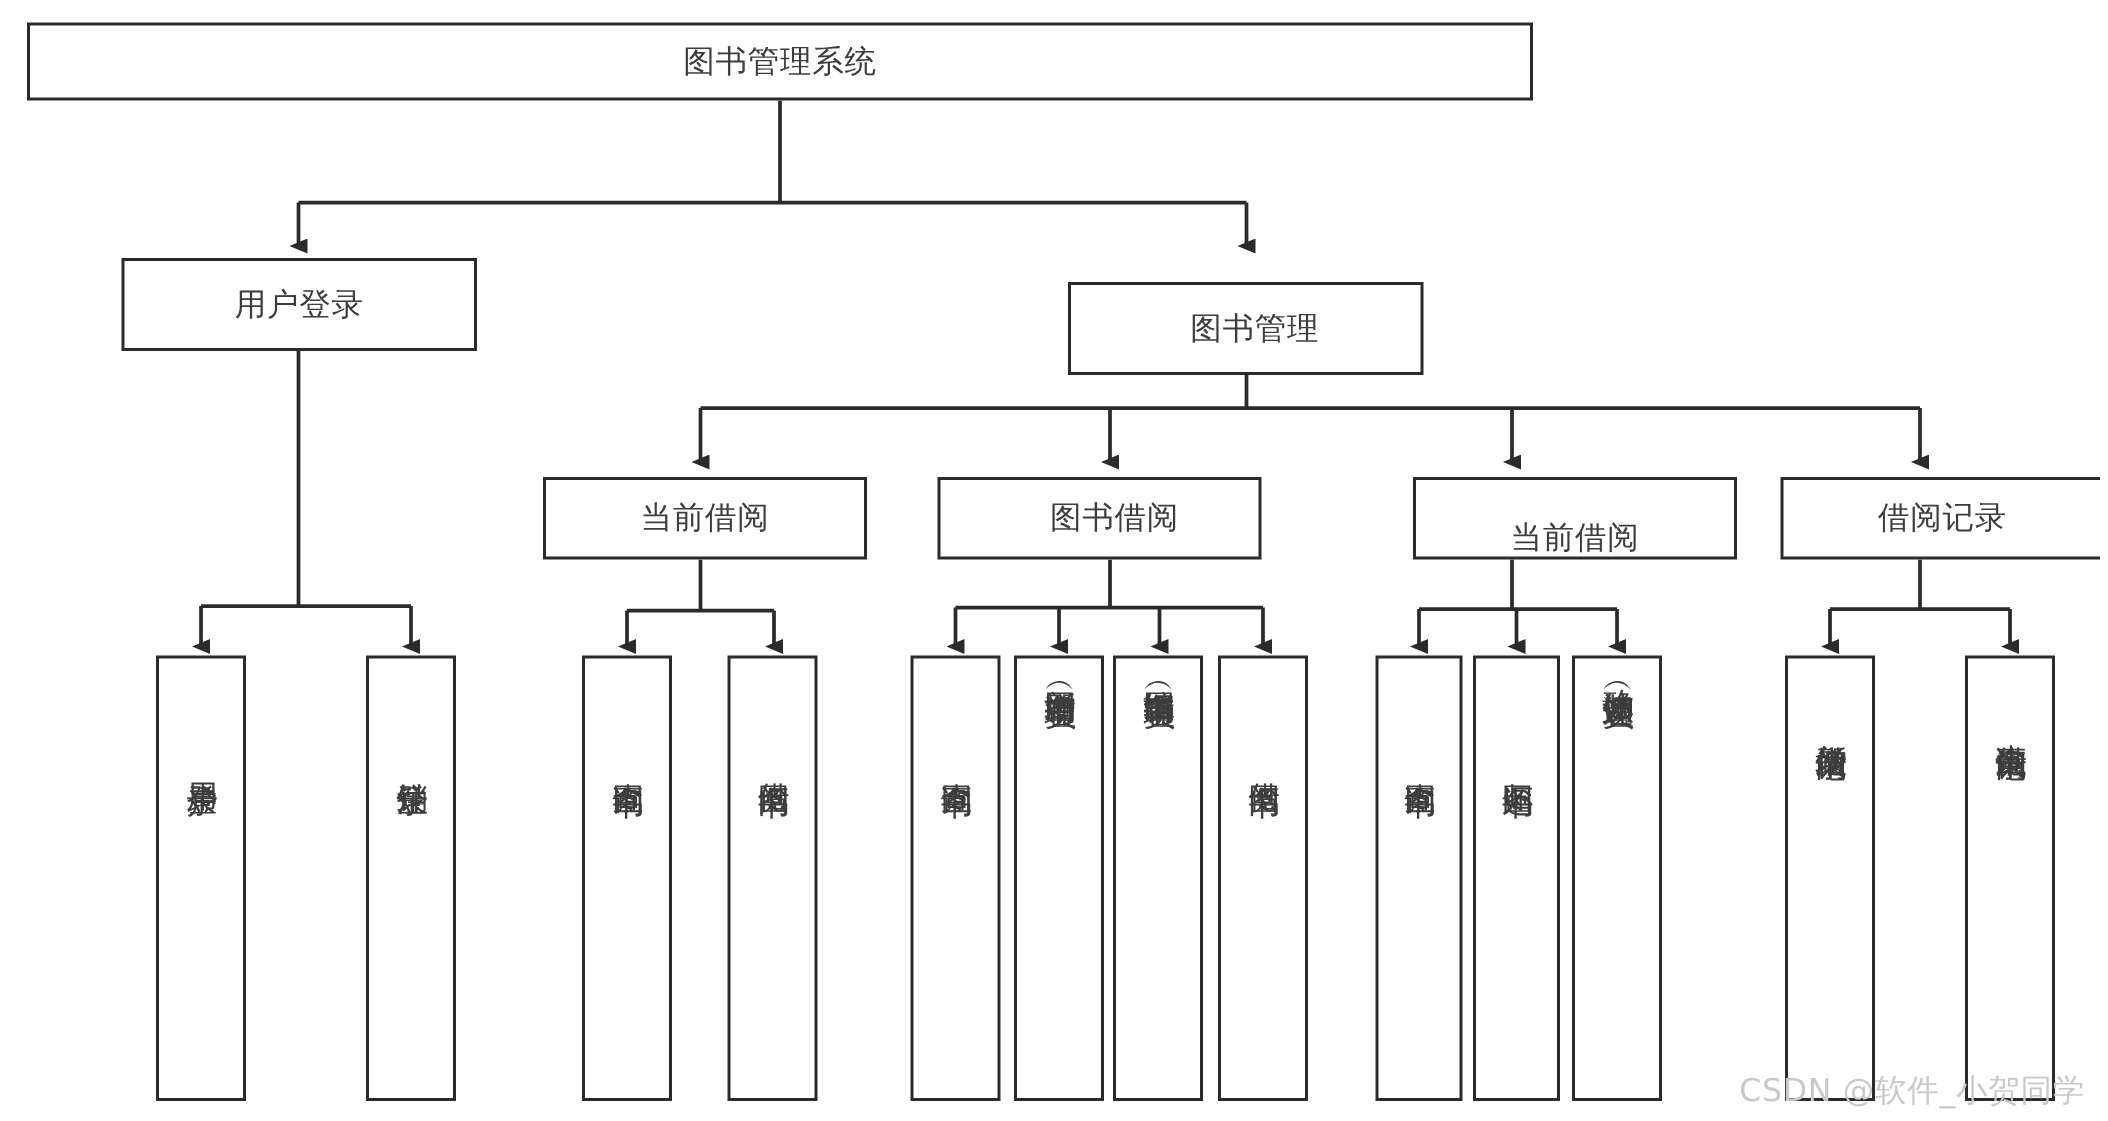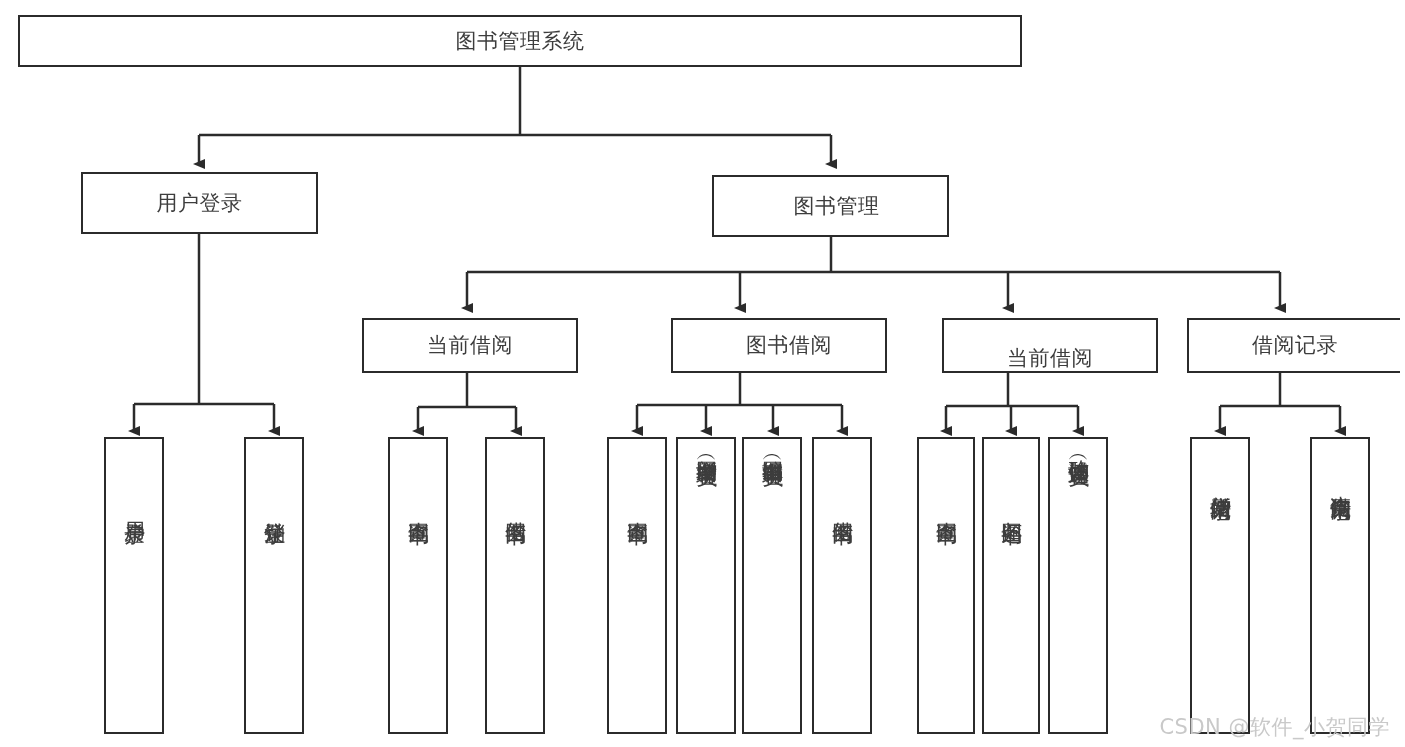--- a/index.html
+++ b/index.html
@@ -121,28 +121,28 @@
     </g>
   </svg>
 
   <div class="node" style="left:18px; top:15px; width:1004px; height:52px;">
     <span class="node-label">图书管理系统</span>
   </div>
 
   <div class="node" style="left:81px; top:172px; width:237px; height:62px;">
     <span class="node-label">用户登录</span>
   </div>
-  <div class="node" style="left:712px; top:175px; width:237px; height:62px;padding-left:12px;">
+  <div class="node" style="left:712px; top:188px; width:237px; height:62px;padding-left:12px;">
     <span class="node-label">图书管理</span>
   </div>
 
   <div class="node" style="left:362px; top:318px; width:216px; height:55px;">
     <span class="node-label">当前借阅</span>
   </div>
-  <div class="node" style="left:671px; top:318px; width:216px; height:55px;padding-left:20px;">
+  <div class="node" style="left:625px; top:318px; width:216px; height:55px;padding-left:20px;">
     <span class="node-label">图书借阅</span>
   </div>
   <div class="node" style="left:942px; top:318px; width:216px; height:55px;align-items:flex-end;">
     <span class="node-label">当前借阅</span>
   </div>
   <div class="node" style="left:1187px; top:318px; width:216px; height:55px;">
     <span class="node-label">借阅记录</span>
   </div>
 
   <div class="node vertical" style="left:104px; top:437px; width:60px; height:297px; padding-top:66px;">

